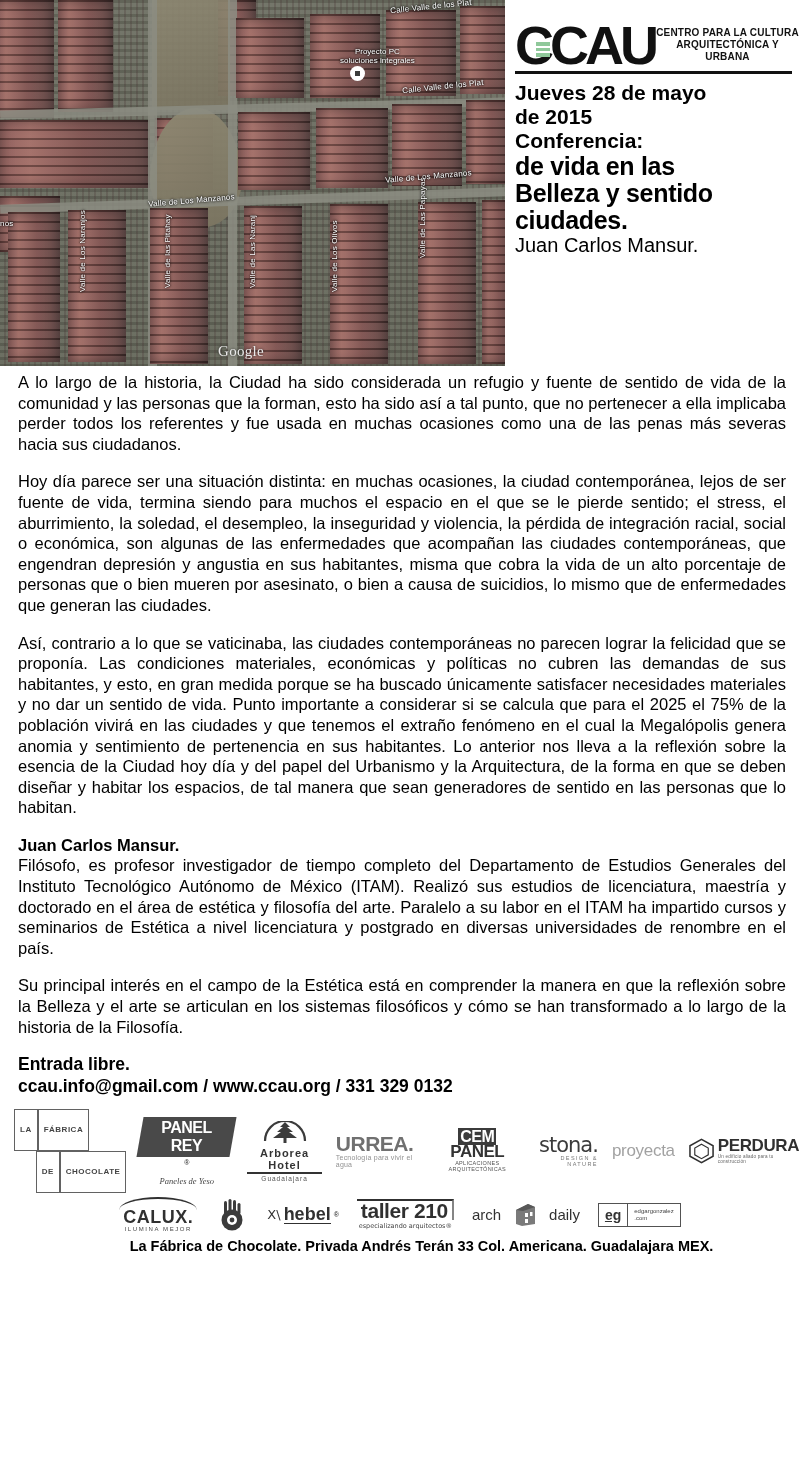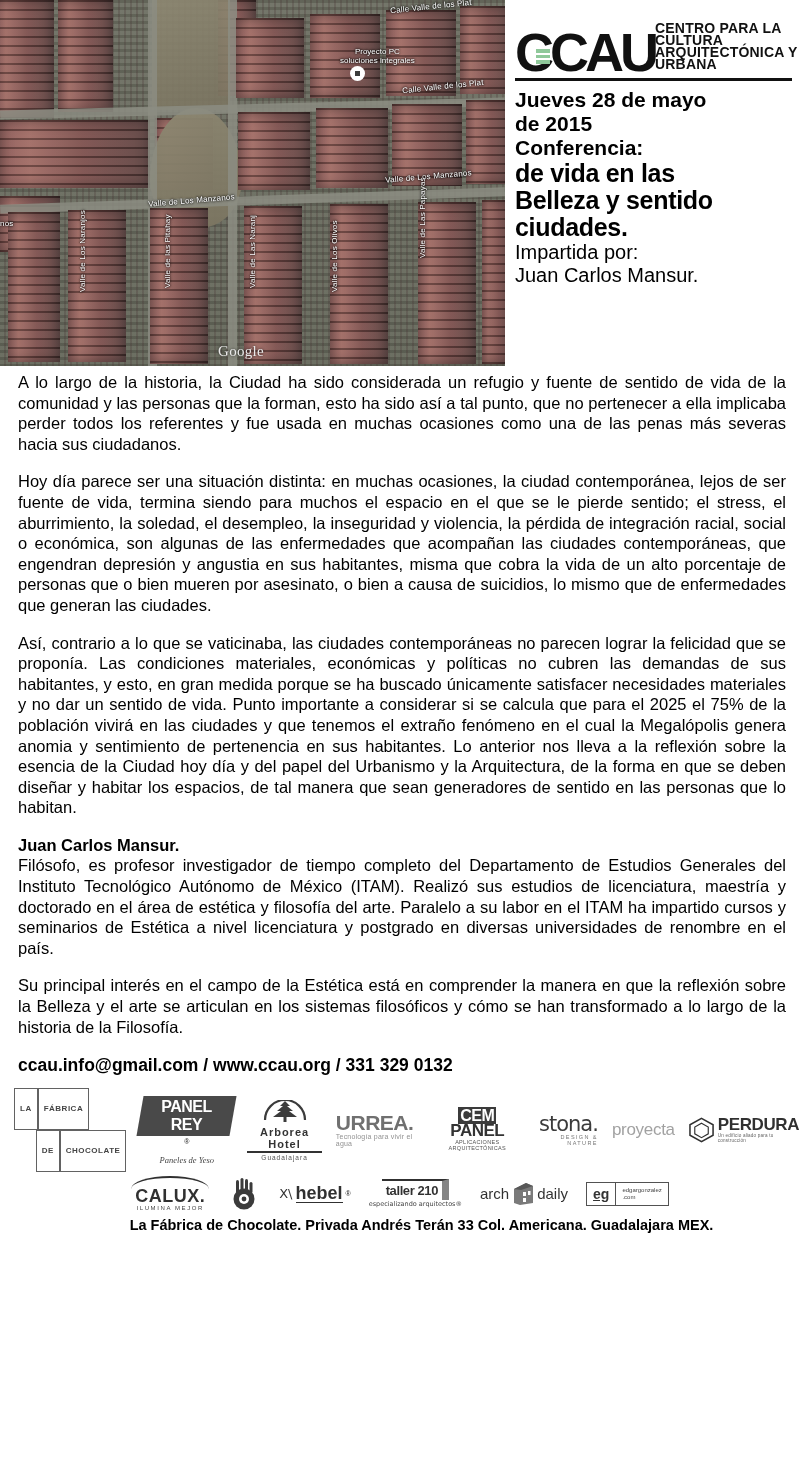--- a/index.html
+++ b/index.html
@@ -41,21 +41,21 @@
 
   
   .info{width:295px;height:366px;background:#fff;padding:0 0 0 10px;box-sizing:border-box;position:relative;}
 
   .logo-wrap{padding-top:22px;display:flex;align-items:flex-end;}
   .logo-mark{position:relative;font-weight:bold;font-size:54px;line-height:46px;letter-spacing:-4px;
     font-family:"Liberation Sans",sans-serif;color:#111;}
   .logo-green{position:absolute;left:21px;top:20px;width:14px;height:15px;background:#8fc89a;}
   .logo-green::before{content:"";position:absolute;left:0;top:4px;width:14px;height:2px;background:#fff;}
   .logo-green::after{content:"";position:absolute;left:0;top:9px;width:14px;height:2px;background:#fff;}
-  .logo-txt{font-size:14px;line-height:12px;font-weight:bold;letter-spacing:.2px;padding-bottom:5px;color:#111;}
+  .logo-txt{font-size:10px;line-height:12px;font-weight:bold;letter-spacing:.2px;padding-bottom:5px;color:#111;text-align:center;}
   .logo-rule{height:3px;background:#111;margin:3px 8px 0 0;}
 
   .ev{font-size:21px;line-height:24px;font-weight:bold;color:#000;margin-top:7px;}
   .ev .conf{font-weight:bold;}
   .ev .title{font-size:25px;line-height:27px;font-weight:bold;letter-spacing:-.3px;}
   .ev .light{font-weight:normal;font-size:20px;line-height:23px;}
 
   
   .content{padding:6px 14px 0 18px;box-sizing:border-box;width:800px;}
   .para{font-size:16.5px;line-height:20.6px;text-align:justify;margin:0 0 17px 0;
@@ -120,26 +120,26 @@
   .calux .nm{font-size:18px;font-weight:bold;letter-spacing:.5px;line-height:18px;}
   .calux .sub{font-size:6px;letter-spacing:1.6px;color:#333;}
 
   
   .hebel{display:flex;align-items:center;gap:3px;}
   .hebel .nm{font-size:18px;font-weight:bold;color:#1f1f1f;border-bottom:1.5px solid #1f1f1f;line-height:18px;}
   .hebel .mk{font-size:13px;color:#1f1f1f;font-family:"DejaVu Sans",sans-serif;}
 
   
   .taller{text-align:center;color:#1f1f1f;}
-  .taller .nm{font-size:13px;font-weight:bold;letter-spacing:-.4px;border-top:2px solid #1f1f1f;
-     border-right:7px solid #3b82f6;padding:0 4px;line-height:19px;display:inline-block;text-align:right;}
+  .taller .nm{font-size:21px;font-weight:bold;letter-spacing:-.4px;border-top:2px solid #1f1f1f;
+     border-right:2px solid #3b82f6;padding:0 4px;line-height:19px;display:inline-block;text-align:right;}
   .taller .sub{font-size:6.5px;color:#333;font-family:"DejaVu Sans",sans-serif;}
 
   
-  .archdaily{display:flex;align-items:center;gap:1px;color:#1f1f1f;font-size:15px;}
+  .archdaily{display:flex;align-items:center;gap:11px;color:#1f1f1f;font-size:15px;}
 
   
   .egbox{display:flex;border:1px solid #444;align-items:stretch;}
   .egbox .eg{font-size:14px;font-weight:bold;padding:3px 6px;color:#222;text-decoration:underline;}
   .egbox .dv{width:1px;background:#444;}
   .egbox .url{font-size:6px;padding:4px 6px;color:#333;line-height:7px;}
 
   .venue{text-align:center;font-size:14.5px;font-weight:bold;padding:4px 0 0;margin-left:43px;}
 </style>
 </head>
@@ -218,33 +218,33 @@
     </div>
     <div class="logo-rule"></div>
 
     <div class="ev">
       <div>Jueves 28 de mayo</div>
       <div>de 2015</div>
       <div class="conf">Conferencia:</div>
       <div class="title">de vida en las</div>
       <div class="title">Belleza y sentido</div>
       <div class="title">ciudades.</div>
-      <div class="light">Impartida por:</div>
       <div class="light">Juan Carlos Mansur.</div>
     </div>
   </div>
 </div>
 
 <div class="content">
   <p class="para">A lo largo de la historia, la Ciudad ha sido considerada un refugio y fuente de sentido de vida de la comunidad y las personas que la forman, esto ha sido así a tal punto, que no pertenecer a ella implicaba perder todos los referentes y fue usada en muchas ocasiones como una de las penas más severas hacia sus ciudadanos.</p>
   <p class="para">Hoy día parece ser una situación distinta: en muchas ocasiones, la ciudad contemporánea, lejos de ser fuente de vida, termina siendo para muchos el espacio en el que se le pierde sentido; el stress, el aburrimiento, la soledad, el desempleo, la inseguridad y violencia, la pérdida de integración racial, social o económica, son algunas de las enfermedades que acompañan las ciudades contemporáneas, que engendran depresión y angustia en sus habitantes, misma que cobra la vida de un alto porcentaje de personas que o bien mueren por asesinato, o bien a causa de suicidios, lo mismo que de enfermedades que generan las ciudades.</p>
   <p class="para">Así, contrario a lo que se vaticinaba, las ciudades contemporáneas no parecen lograr la felicidad que se proponía. Las condiciones materiales, económicas y políticas no cubren las demandas de sus habitantes, y esto, en gran medida porque se ha buscado únicamente satisfacer necesidades materiales y no dar un sentido de vida. Punto importante a considerar si se calcula que para el 2025 el 75% de la población vivirá en las ciudades y que tenemos el extraño fenómeno en el cual la Megalópolis genera anomia y sentimiento de pertenencia en sus habitantes. Lo anterior nos lleva a la reflexión sobre la esencia de la Ciudad hoy día y del papel del Urbanismo y la Arquitectura, de la forma en que se deben diseñar y habitar los espacios, de tal manera que sean generadores de sentido en las personas que lo habitan.</p>
   <p class="bio-name">Juan Carlos Mansur.</p>
   <p class="para">Filósofo, es profesor investigador de tiempo completo del Departamento de Estudios Generales del Instituto Tecnológico Autónomo de México (ITAM). Realizó sus estudios de licenciatura, maestría y doctorado en el área de estética y filosofía del arte. Paralelo a su labor en el ITAM ha impartido cursos y seminarios de Estética a nivel licenciatura y postgrado en diversas universidades de renombre en el país.</p>
   <p class="para">Su principal interés en el campo de la Estética está en comprender la manera en que la reflexión sobre la Belleza y el arte se articulan en los sistemas filosóficos y cómo se han transformado a lo largo de la historia de la Filosofía.</p>
+  <p class="free">Entrada libre.</p>
   <p class="contact">ccau.info@gmail.com / www.ccau.org  /  331 329 0132</p>
 </div>
 
 <div class="sponsors">
 
   <div class="srow">
 
     <div class="sp fabrica">
       <div>
         <div class="r">

